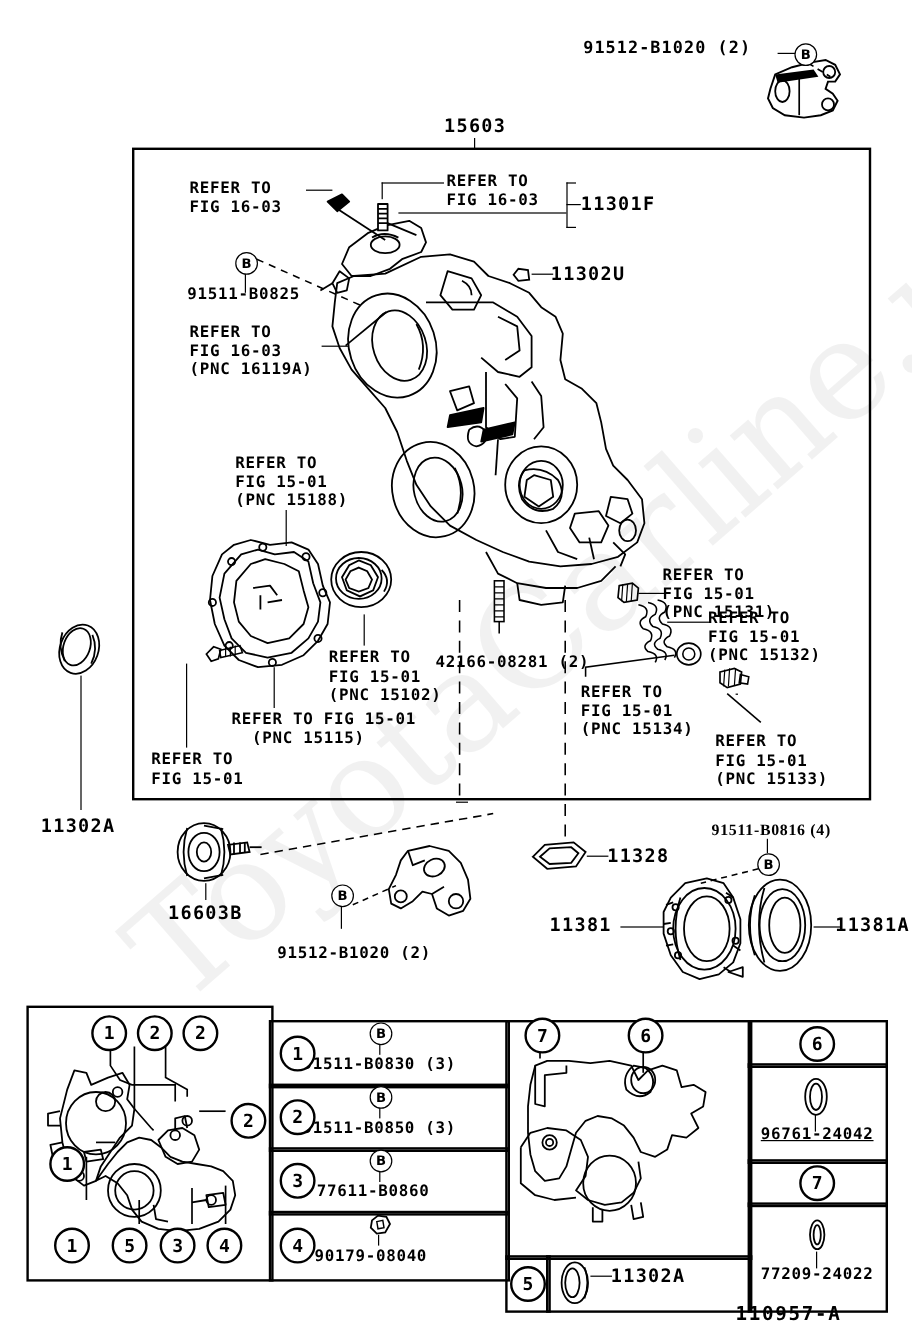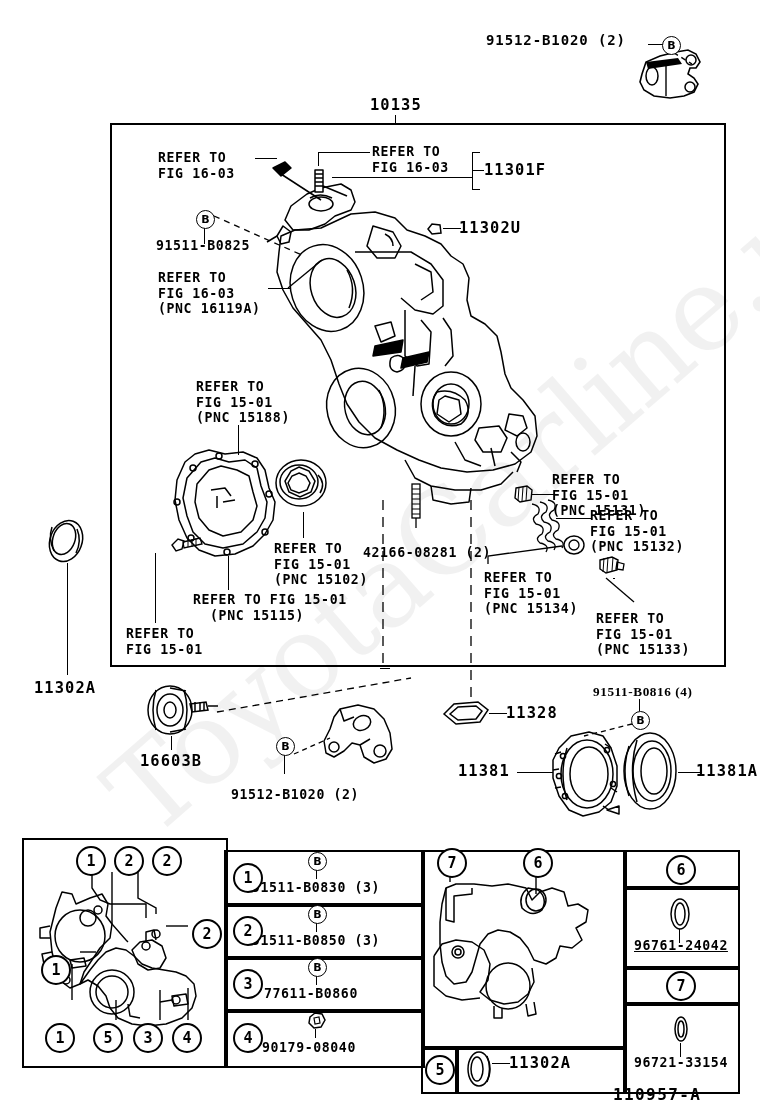--- a/index.html
+++ b/index.html
@@ -94,21 +94,21 @@
     <ellipse cx="22" cy="32" rx="6" ry="9" fill="none" stroke="#000" stroke-width="1.5"></ellipse>
     <ellipse cx="61" cy="16" rx="5" ry="5" fill="none" stroke="#000" stroke-width="1.5"></ellipse>
     <ellipse cx="60" cy="43" rx="5" ry="5" fill="none" stroke="#000" stroke-width="1.5"></ellipse>
     <path d="M16,18 L48,14 L52,20 L18,25 Z" fill="#000"></path>
     <path d="M36,20 L36,52" fill="none" stroke="#000" stroke-width="1.4"></path>
   </svg>
   <svg class="dash" style="left:664px;top:46px;" width="30" height="22">
     <path d="M2,2 L28,18" stroke="#000" stroke-width="1.4" fill="none" stroke-dasharray="5,4"></path>
   </svg>
 
-  <div class="lbl big" style="left:370px;top:97px;">10135</div>
+  <div class="lbl big" style="left:370px;top:97px;">15603</div>
   <div class="ln vln" style="left:395px;top:115px;height:9px;"></div>
 
   <div class="mainbox" style="left:110px;top:123px;width:612px;height:540px;"></div>
 
   <div class="lbl" style="left:158px;top:150px;">REFER TO
 FIG 16-03</div>
   <div class="ln hln" style="left:255px;top:158px;width:22px;"></div>
 
   <div class="lbl" style="left:372px;top:144px;">REFER TO
 FIG 16-03</div>
@@ -553,17 +553,17 @@
   <div class="lbl" style="left:634px;top:938px;text-decoration:underline;">96761-24042</div>
 
   <div class="bub n" style="left:666px;top:971px;">7</div>
   <svg class="artsvg" style="left:671px;top:1016px;" width="20" height="28">
     <g fill="none" stroke="#000" stroke-width="1.5">
       <ellipse cx="10" cy="13" rx="6" ry="12"></ellipse>
       <ellipse cx="10" cy="13" rx="3" ry="8"></ellipse>
     </g>
   </svg>
   <div class="ln vln" style="left:680px;top:1043px;height:14px;"></div>
-  <div class="lbl" style="left:634px;top:1055px;">96721-33154</div>
+  <div class="lbl" style="left:634px;top:1055px;">77209-24022</div>
 
   <div class="footer" style="left:613px;top:1085px;">110957-A</div>
 
 </div>
 
 </body></html>

